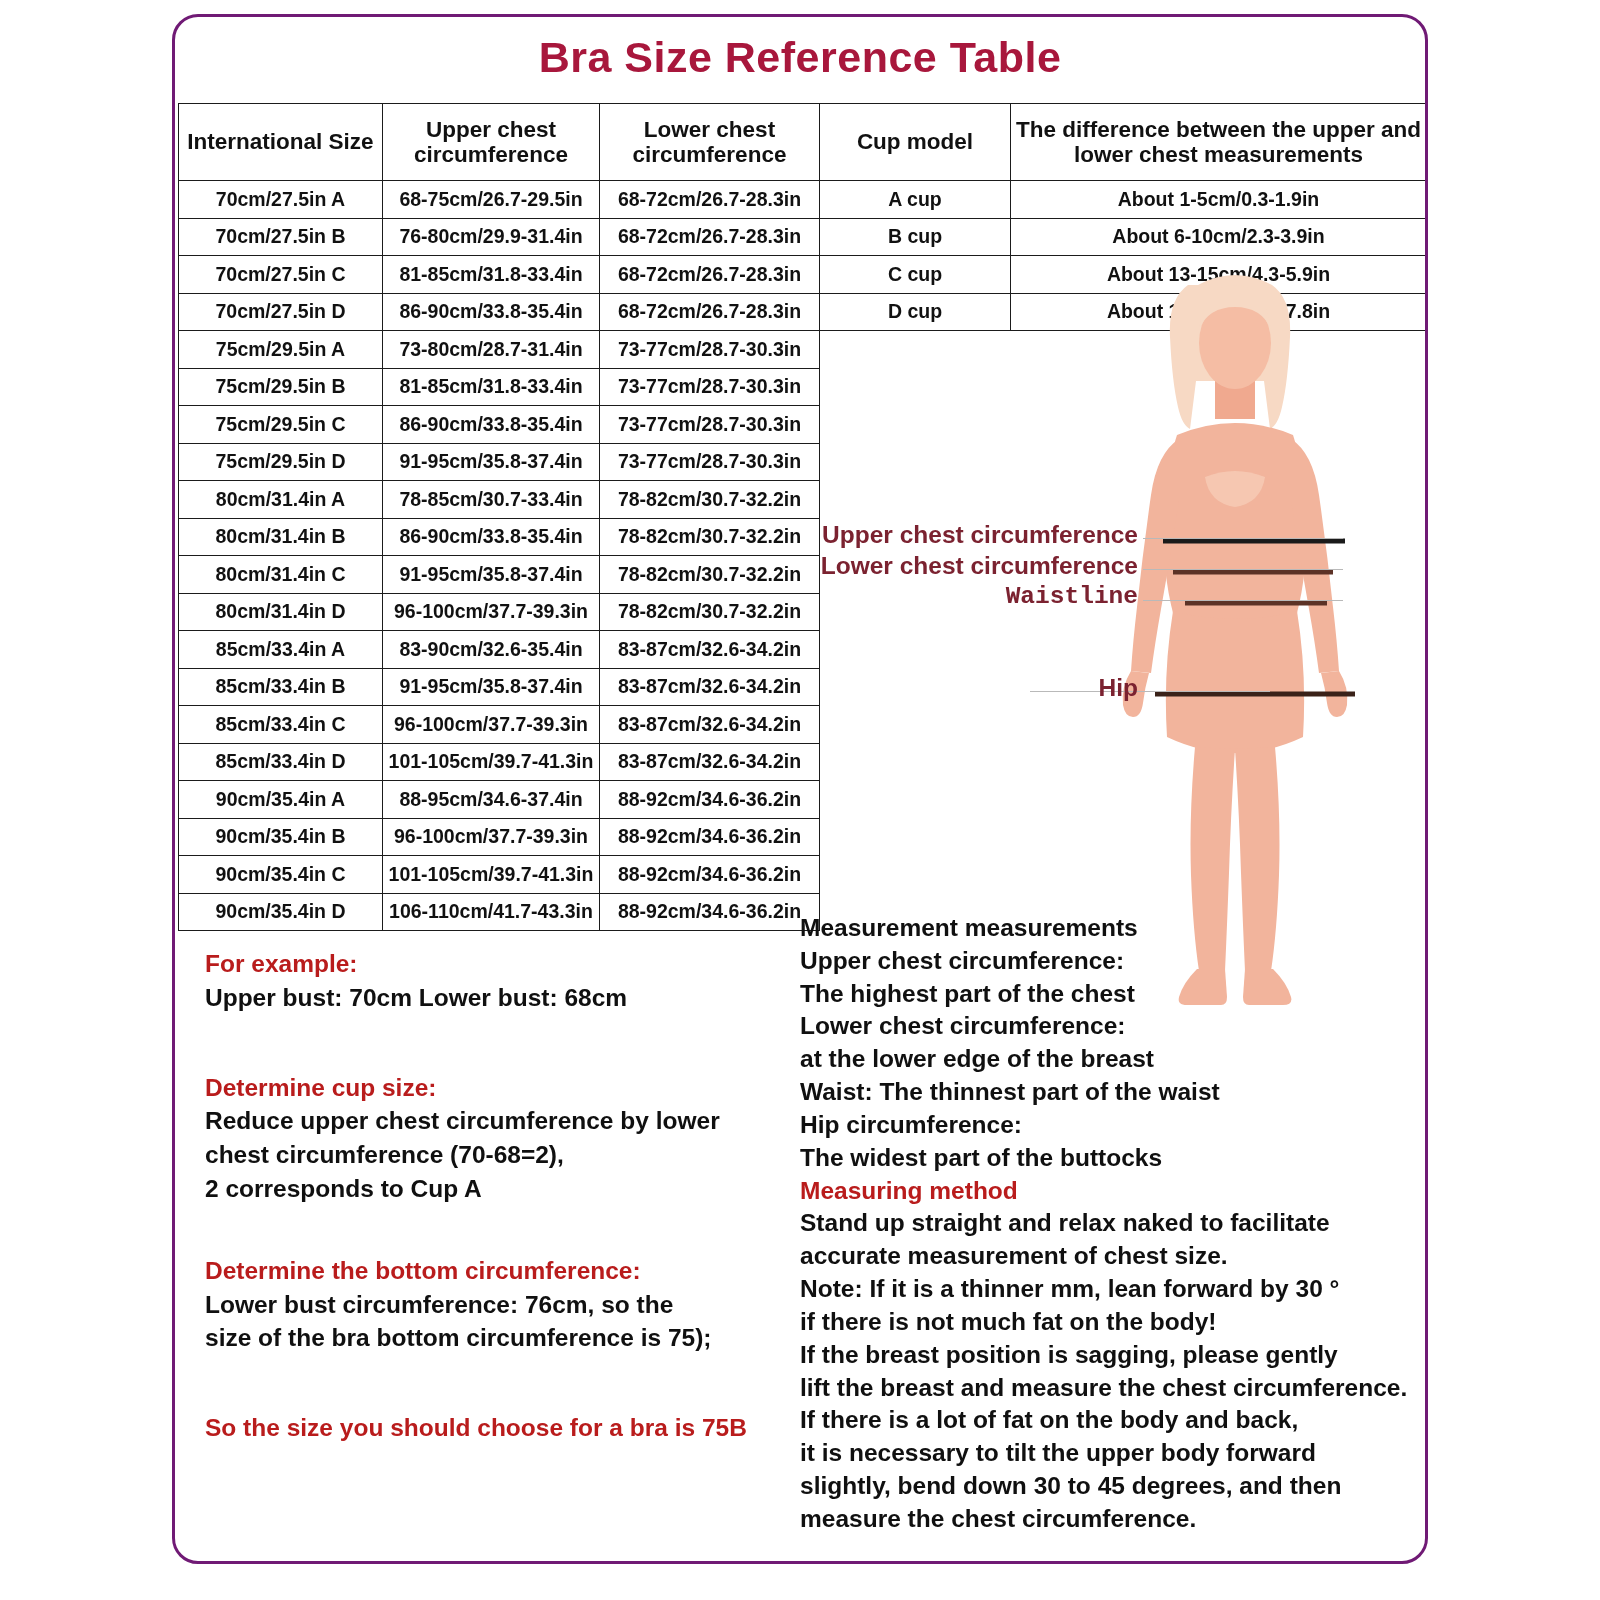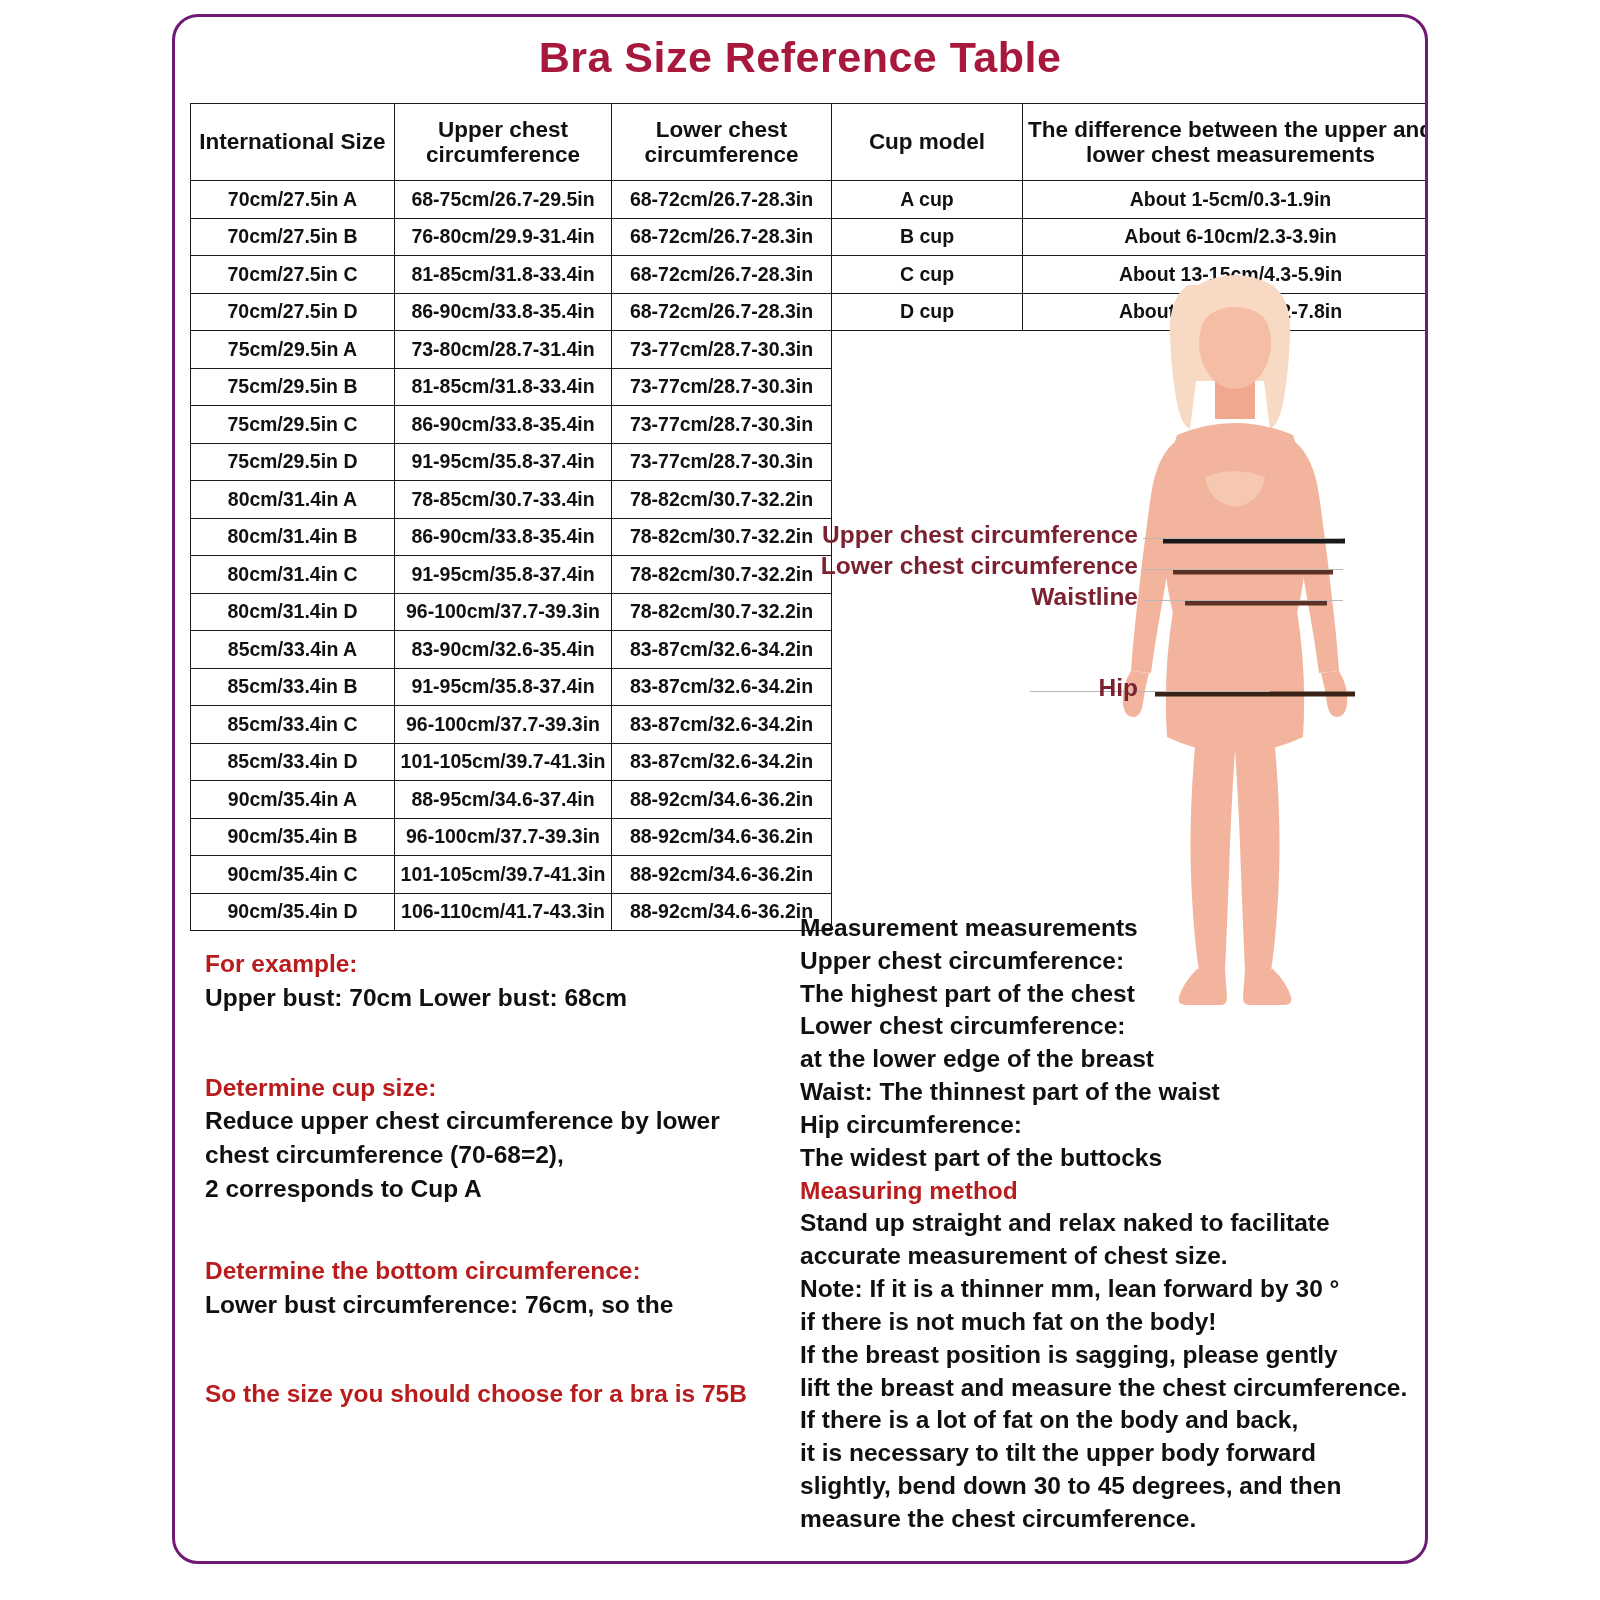--- a/index.html
+++ b/index.html
@@ -43,21 +43,20 @@
   }
 
   
   #size-table {
     position: absolute;
     left: 3px;
     top: 86px;
     width: 1248px;
     border-collapse: collapse;
     table-layout: fixed;
-    margin-left: 12px;
   }
   #size-table td, #size-table th {
     border: 1.5px solid #1b1b1b;
     padding: 0;
     text-align: center;
     vertical-align: middle;
     color: #111111;
     background: #ffffff;
   }
   #size-table thead th {
@@ -107,21 +106,21 @@
   .callout {
     position: absolute;
     font-size: 24.5px;
     font-weight: bold;
     color: #7b2230;
     white-space: nowrap;
     text-align: right;
   }
   #lbl-upper { left: 633px; top: 504px; width: 330px; }
   #lbl-lower { left: 633px; top: 535px; width: 330px; }
-  #lbl-waist { left: 633px; top: 566px; width: 330px; }
+  #lbl-waist { left: 633px; top: 566px; width: 330px; font-family: Liberation Mono, monospace; }
   #lbl-hip   { left: 633px; top: 657px; width: 330px; }
 
   .leader {
     position: absolute;
     height: 1px;
     background: #b9b9b9;
   }
   #lead-upper { left: 968px; top: 521px;  width: 200px; }
   #lead-lower { left: 968px; top: 552px;  width: 200px; }
   #lead-waist { left: 968px; top: 583px;  width: 200px; }
@@ -350,20 +349,21 @@
     <span class="line head-red">For example:</span>
     <span class="line body-black">Upper bust: 70cm Lower bust: 68cm</span>
     <div class="gap-lg"></div>
     <span class="line head-red">Determine cup size:</span>
     <span class="line body-black">Reduce upper chest circumference by lower</span>
     <span class="line body-black">chest circumference (70-68=2),</span>
     <span class="line body-black">2 corresponds to Cup A</span>
     <div class="gap-md"></div>
     <span class="line head-red">Determine the bottom circumference:</span>
     <span class="line body-black">Lower bust circumference: 76cm, so the</span>
+    <span class="line body-black">size of the bra bottom circumference is 75);</span>
     <div class="gap-lg"></div>
     <span class="line head-red">So the size you should choose for a bra is 75B</span>
   </div>
 
   <div id="instructions-block">
     <span class="line body-black">Measurement measurements</span>
     <span class="line body-black">Upper chest circumference:</span>
     <span class="line body-black">The highest part of the chest</span>
     <span class="line body-black">Lower chest circumference:</span>
     <span class="line body-black">at the lower edge of the breast</span>

